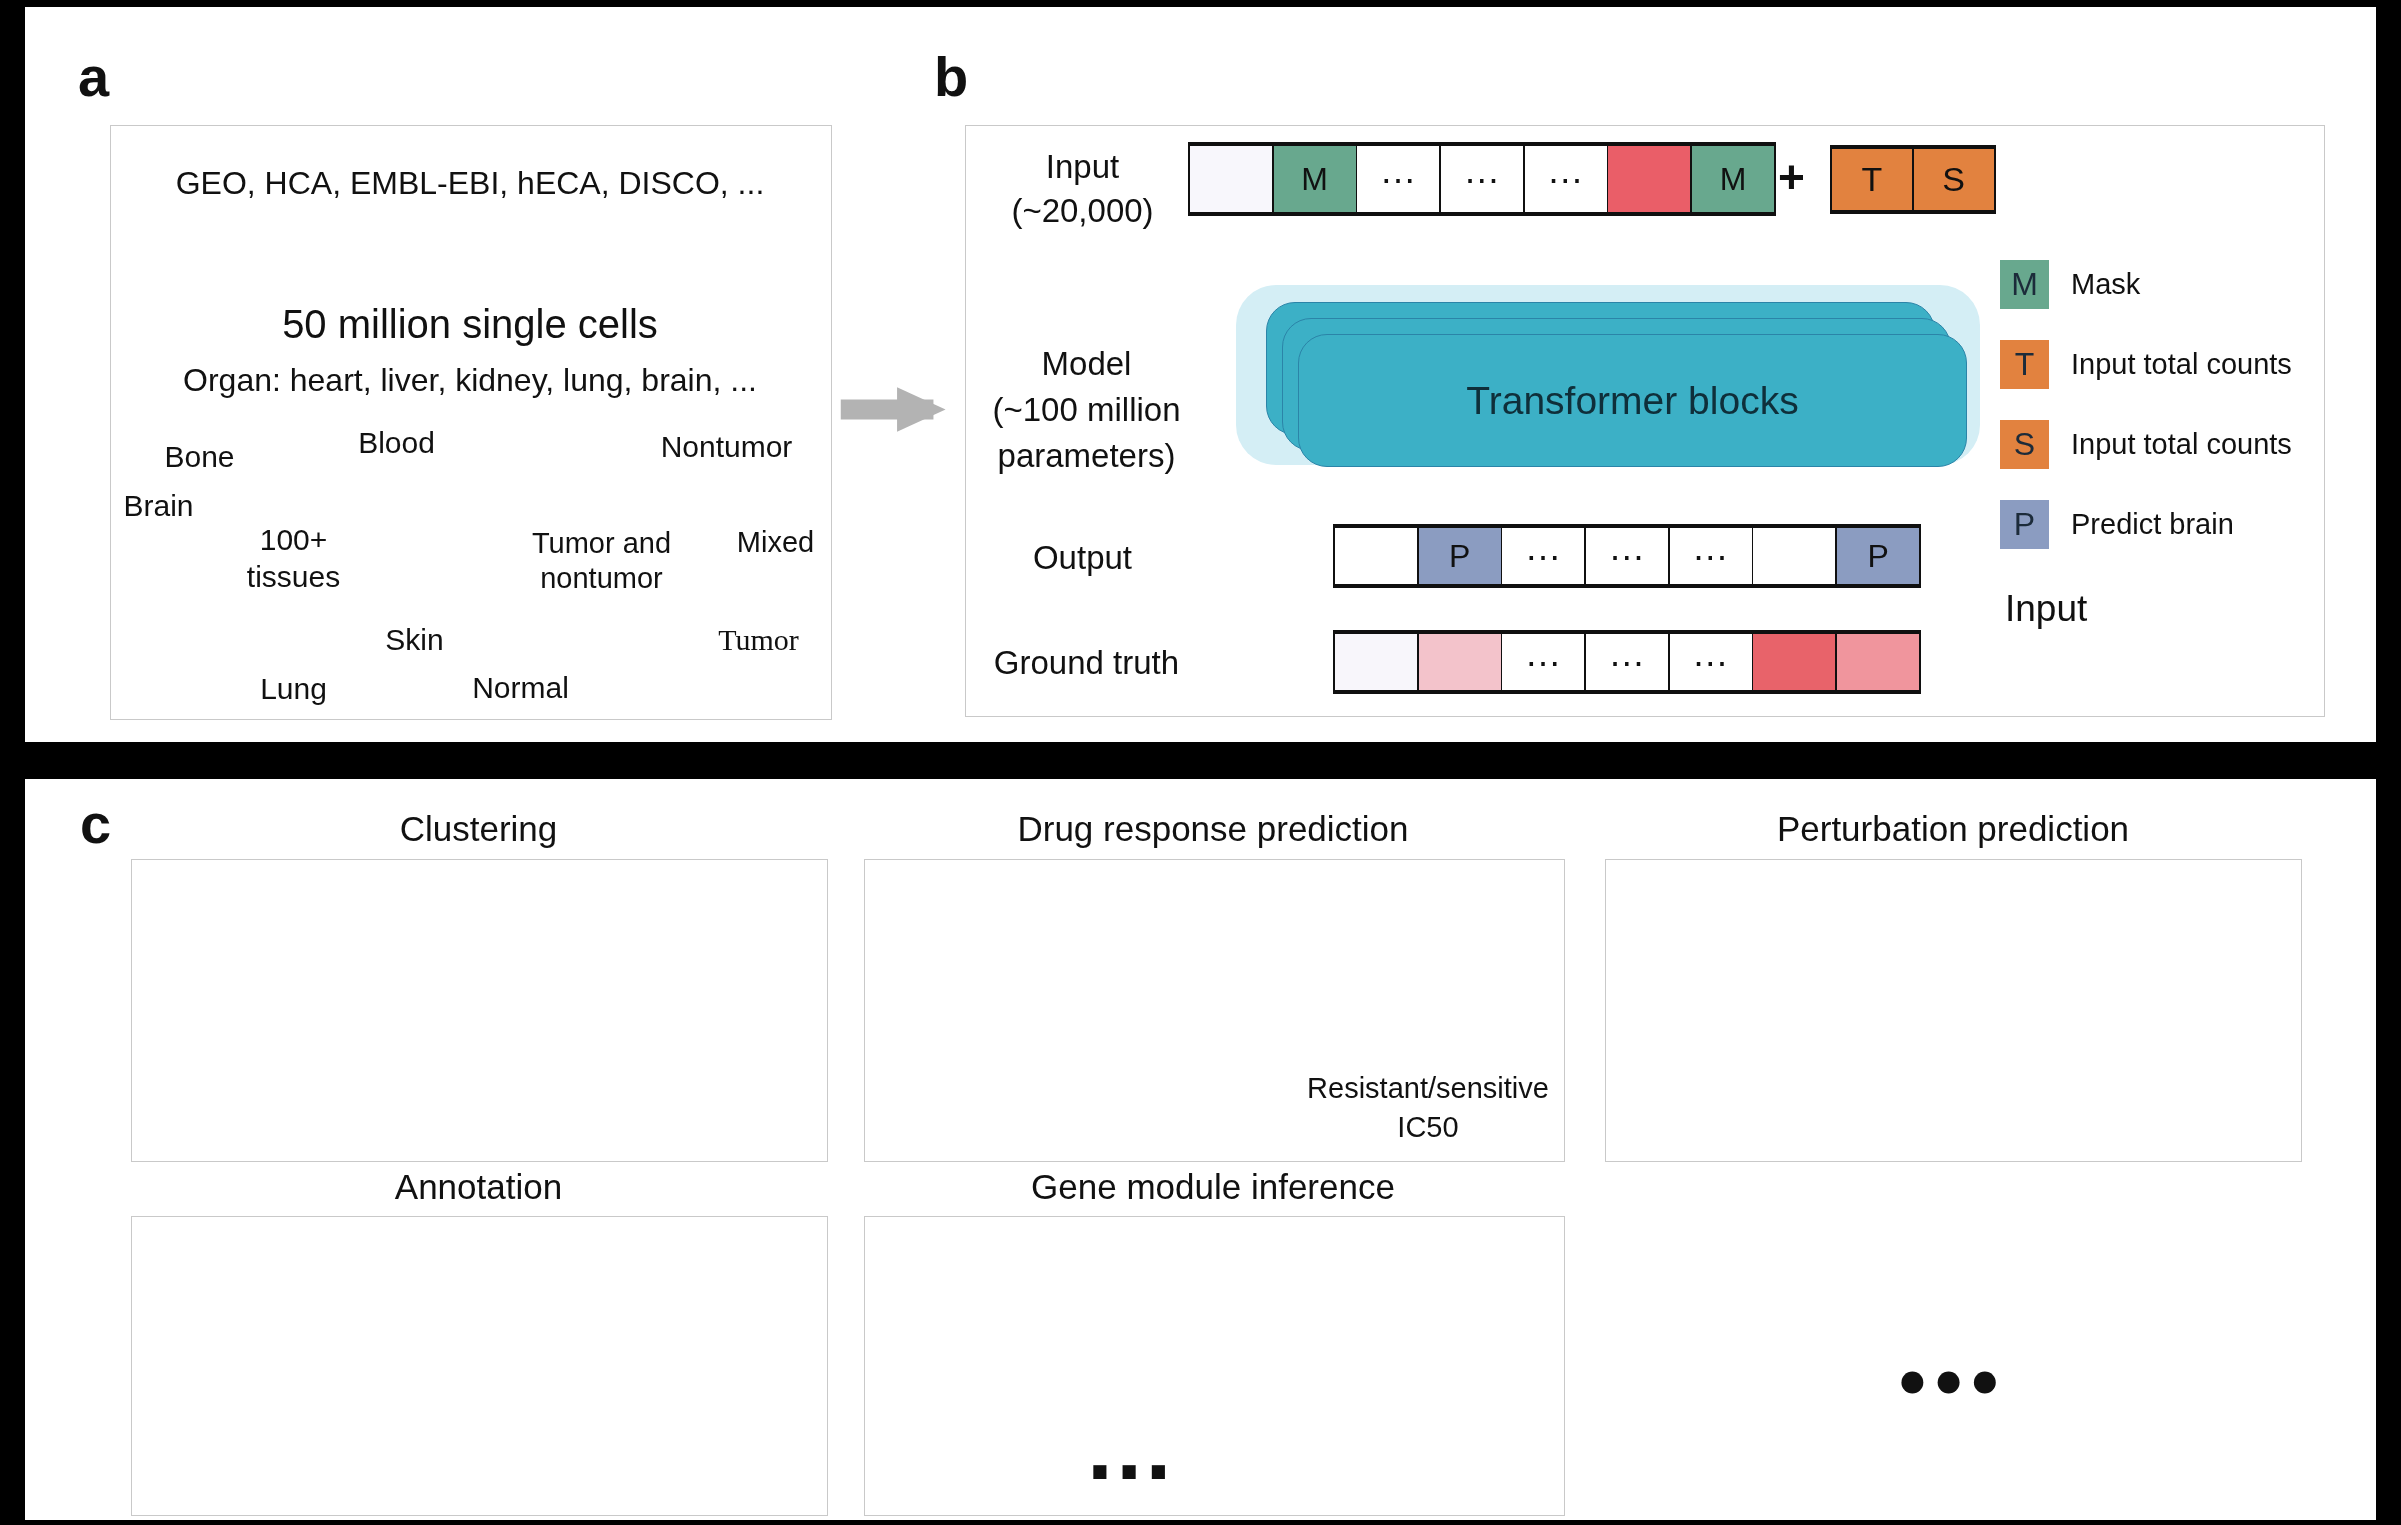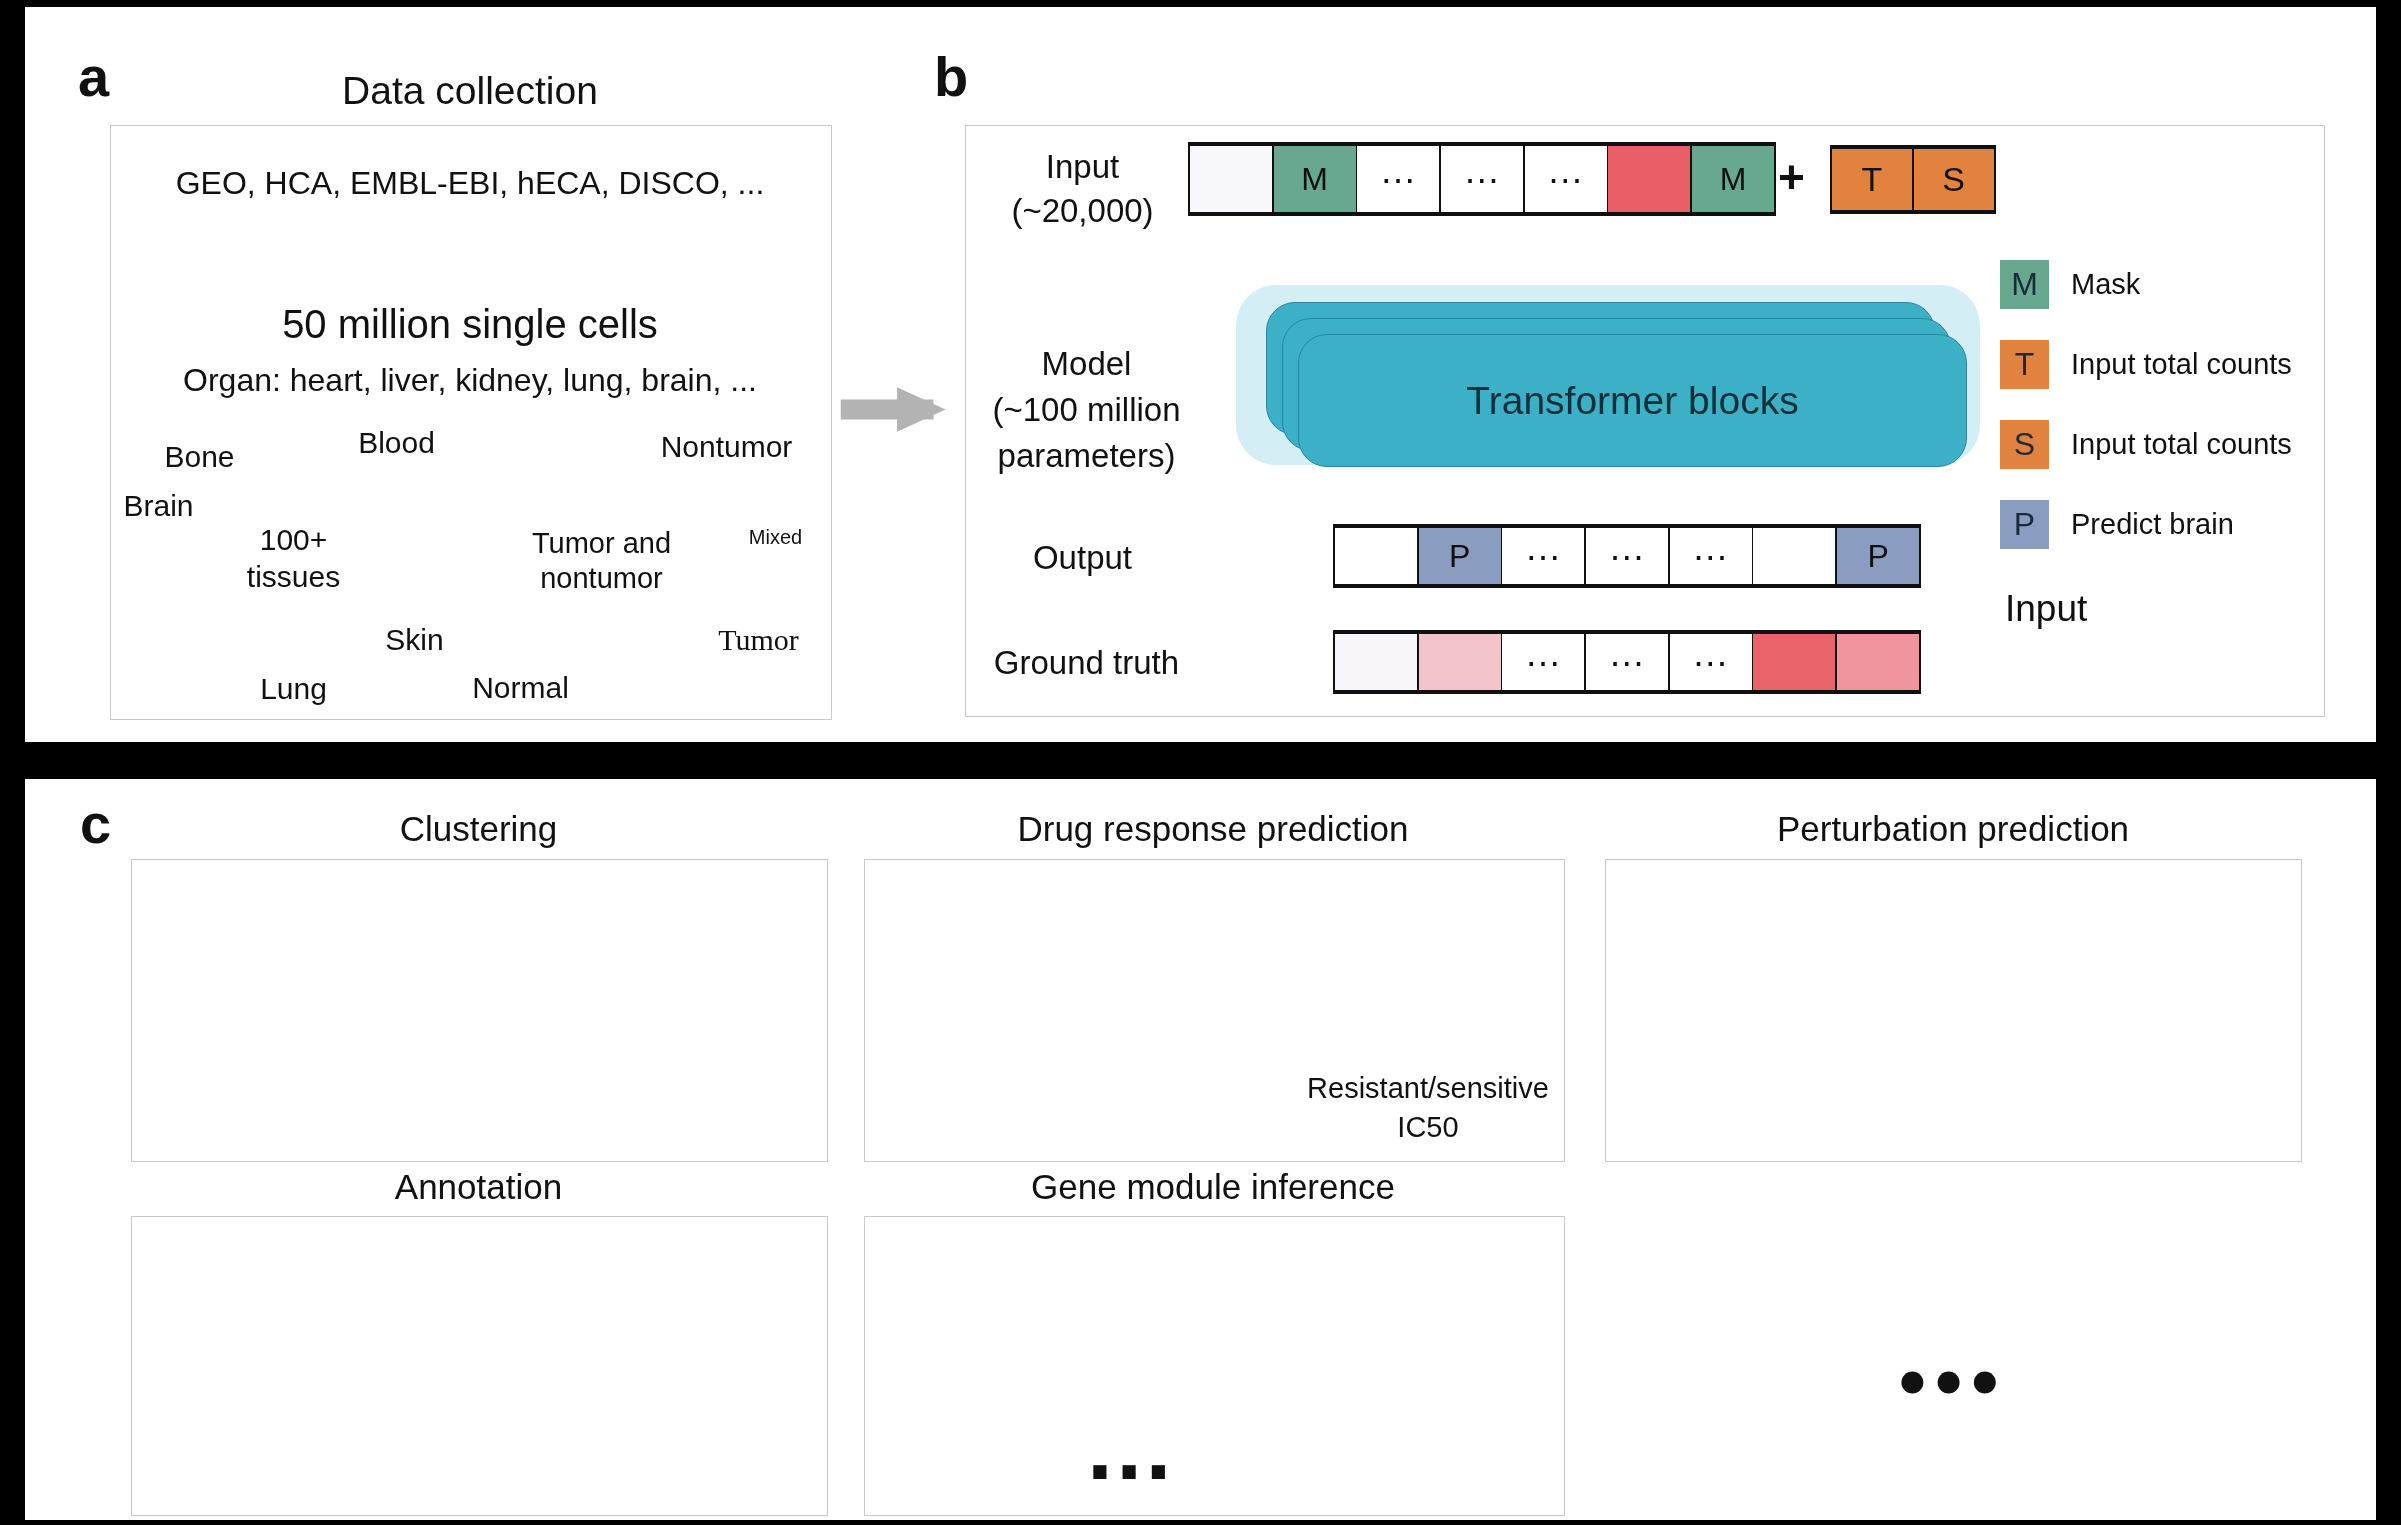--- a/index.html
+++ b/index.html
@@ -360,41 +360,40 @@
     </g>
 
     <g fill="#111">
       <circle cx="2270" cy="1641" r="13"></circle>
         <circle cx="2313" cy="1641" r="13"></circle>
         <circle cx="2356" cy="1641" r="13"></circle>
     </g>
   </svg>
 
   <div class="abs plabel" style="left:78px;top:49px;">a</div>
-  <div class="abs ptitle" style="left:217px;top:69px;width:506px;">Data collection</div>
   <div class="pbox" style="left:110px;top:125px;width:720px;height:593px;"></div>
   <div class="abs txt" style="left:110px;top:165px;width:720px;font-size:32px;">GEO, HCA, EMBL-EBI, hECA, DISCO, ...</div>
   <div class="abs txt" style="left:110px;top:302px;width:720px;font-size:40px;">50 million single cells</div>
   <div class="abs txt" style="left:110px;top:362px;width:720px;font-size:32px;">Organ: heart, liver, kidney, lung, brain, ...</div>
 
   <div class="abs txt" style="left:226px;top:521px;width:135px;font-size:30px;line-height:37px;">
     <div>100+</div>
       <div>tissues</div>
   </div>
   <div class="abs txt" style="left:509px;top:526px;width:185px;font-size:29px;line-height:35px;">
     <div>Tumor and</div>
       <div>nontumor</div>
   </div>
   <div class="abs txt" style="left:132px;top:440px;width:135px;font-size:30px;">Bone</div>
   <div class="abs txt" style="left:91px;top:489px;width:135px;font-size:30px;">Brain</div>
   <div class="abs txt" style="left:329px;top:426px;width:135px;font-size:30px;">Blood</div>
   <div class="abs txt" style="left:347px;top:623px;width:135px;font-size:30px;">Skin</div>
   <div class="abs txt" style="left:226px;top:672px;width:135px;font-size:30px;">Lung</div>
   <div class="abs txt" style="left:642px;top:430px;width:169px;font-size:30px;">Nontumor</div>
-  <div class="abs txt" style="left:708px;top:526px;width:135px;font-size:20px;">Mixed</div>
+  <div class="abs txt" style="left:708px;top:526px;width:135px;font-size:29px;">Mixed</div>
   <div class="abs txt" style="left:691px;top:623px;width:135px;font-size:30px;font-family:Liberation Serif, serif;">Tumor</div>
   <div class="abs txt" style="left:453px;top:671px;width:135px;font-size:30px;">Normal</div>
 
   <div class="abs plabel" style="left:934px;top:49px;">b</div>
   <div class="pbox" style="left:965px;top:125px;width:1358px;height:590px;"></div>
 
   <div class="abs biglabel lines2" style="left:973px;top:145px;width:219px;">
     <div>Input</div>
       <div>(~20,000)</div>
   </div>

